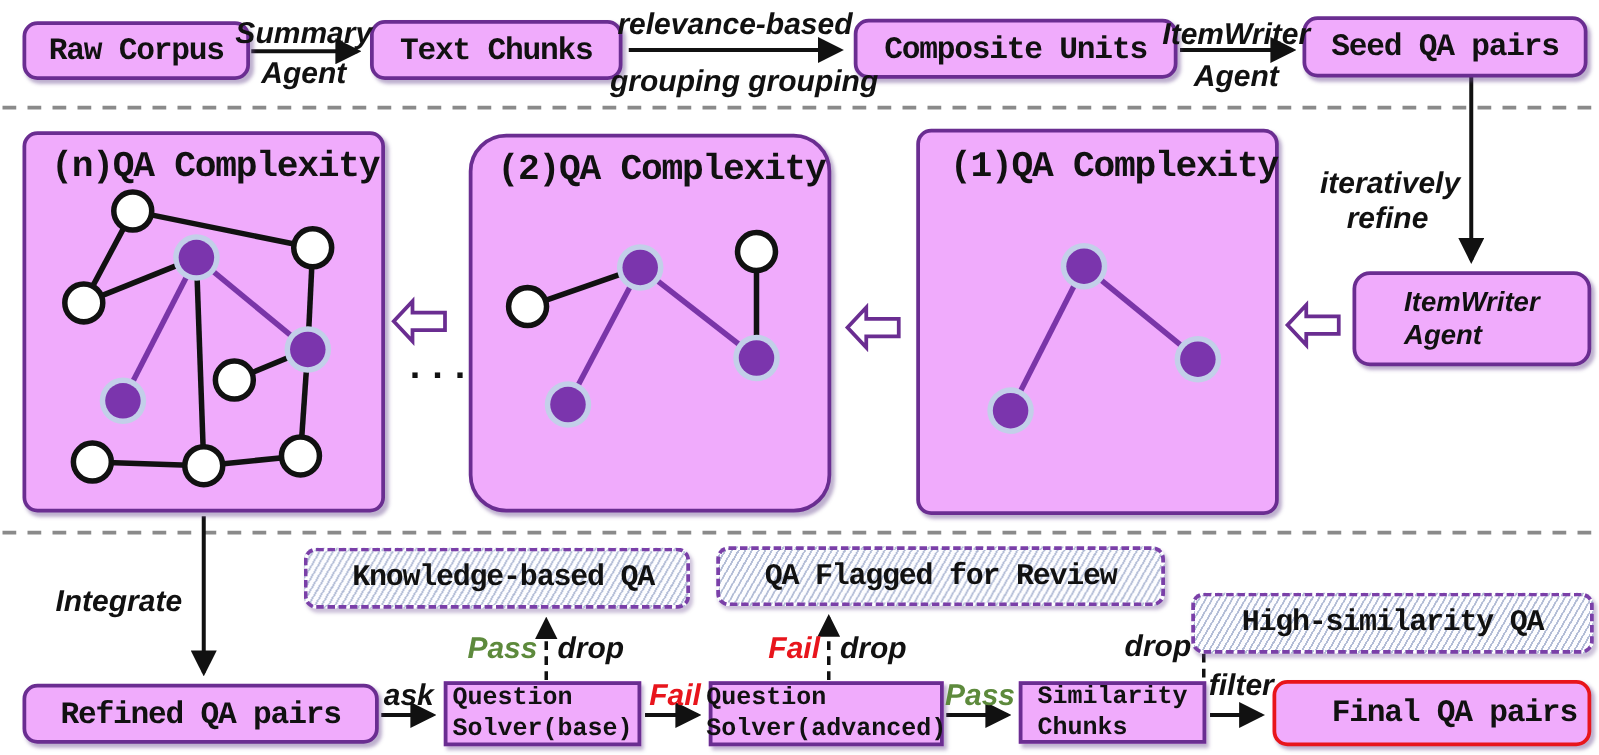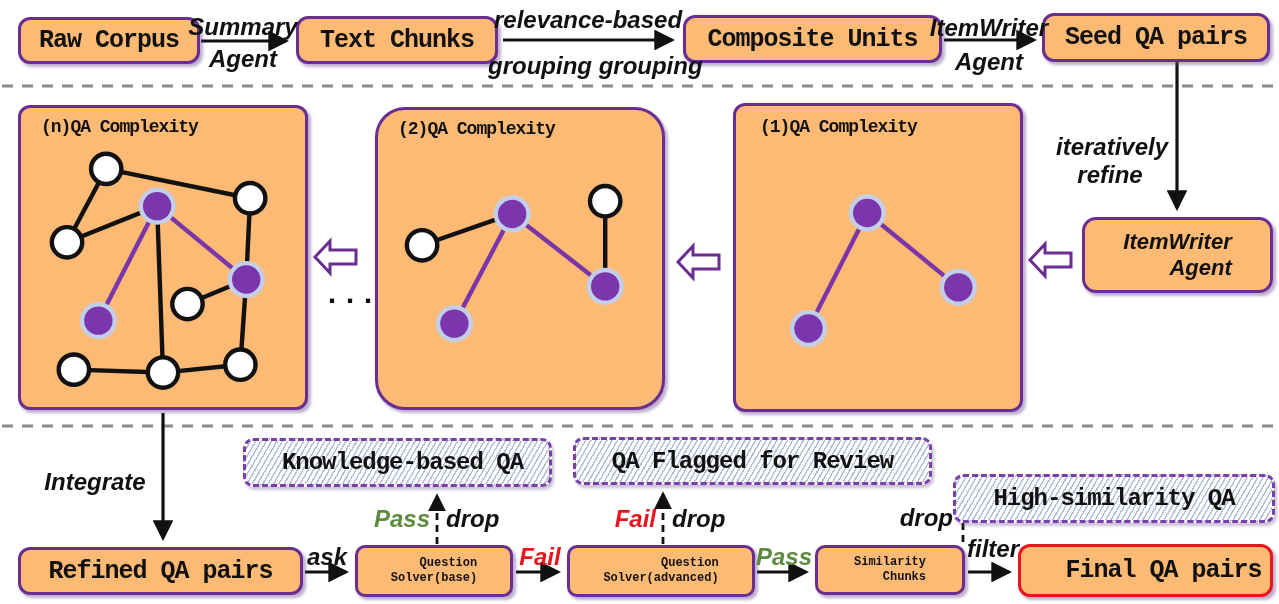--- a/index.html
+++ b/index.html
@@ -1,27 +1,27 @@
 <!DOCTYPE html>
 <html><head>
 <meta charset="utf-8">
 <style>
   html,body{margin:0;padding:0;background:#fff;}
   .canvas{position:relative;width:1279px;height:604px;background:#fff;overflow:hidden;
           font-family:"Liberation Sans",sans-serif;}
   .overlay{position:absolute;left:0;top:0;width:1279px;height:604px;z-index:5;}
 
-  .pbox{position:absolute;box-sizing:border-box;background:#fdba74;border:3px solid #6a2d91;
+  .pbox{position:absolute;box-sizing:border-box;background:#f0abfc;border:3px solid #6a2d91;
         border-radius:12px;display:flex;align-items:center;justify-content:center;
         box-shadow:2.5px 3px 3px rgba(109,78,146,.45);z-index:10;
-        font-family:"Liberation Mono",monospace;font-weight:bold;color:#111;text-align:right;}
+        font-family:"Liberation Mono",monospace;font-weight:bold;color:#111;text-align:left;}
   .big{font-size:25px;letter-spacing:-1px;}
-  .small{font-size:12px;line-height:1.25;border-radius:10px;}
+  .small{font-size:20px;line-height:1.25;border-radius:0;}
   .cplx{align-items:flex-start;justify-content:flex-start;}
-  .cplx-title{position:absolute;top:9px;left:20px;font-size:18px;letter-spacing:-1px;white-space:nowrap;}
+  .cplx-title{position:absolute;top:9px;left:20px;font-size:29px;letter-spacing:-1px;white-space:nowrap;}
   .gsvg{position:absolute;left:0;top:0;width:100%;height:100%;}
   .iw{font-family:"Liberation Sans",sans-serif;font-style:italic;font-weight:bold;
       font-size:22px;line-height:1.2;border-radius:14px;}
   .redbox{border:3.5px solid #e8151c;padding-left:36px;}
   .hatch{position:absolute;box-sizing:border-box;border:3px dashed #7a3fa8;border-radius:10px;
          display:flex;align-items:center;justify-content:center;z-index:10;
          font-family:"Liberation Mono",monospace;font-weight:bold;font-size:24px;letter-spacing:-1px;color:#111;
          box-shadow:2px 3px 3px rgba(109,78,146,.35);white-space:nowrap;
          background:repeating-linear-gradient(120deg,rgba(255,255,255,0) 0px,rgba(255,255,255,0) 3.2px,rgba(104,124,173,.5) 3.2px,rgba(104,124,173,.5) 4.6px),#fdfdff;}
   .lbl{position:absolute;font-style:italic;font-weight:bold;font-size:24px;color:#111;

